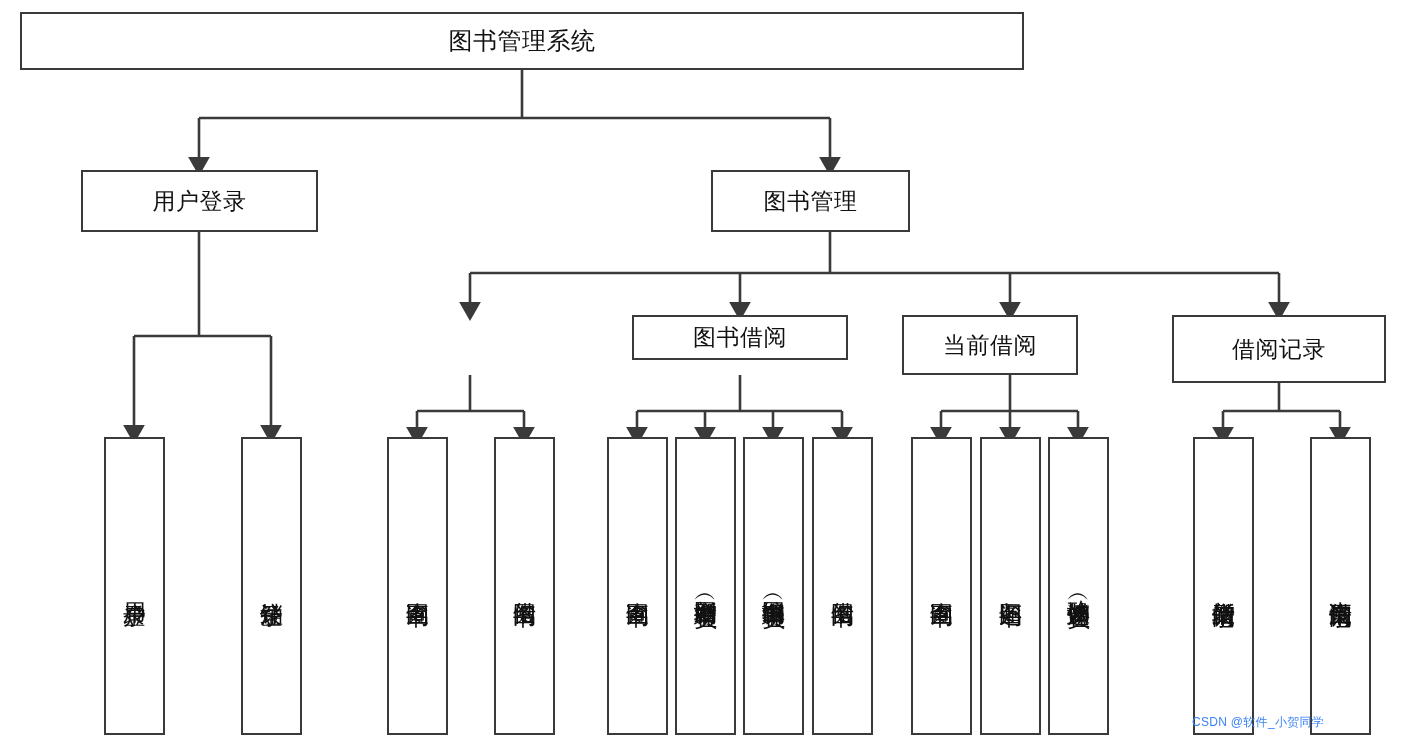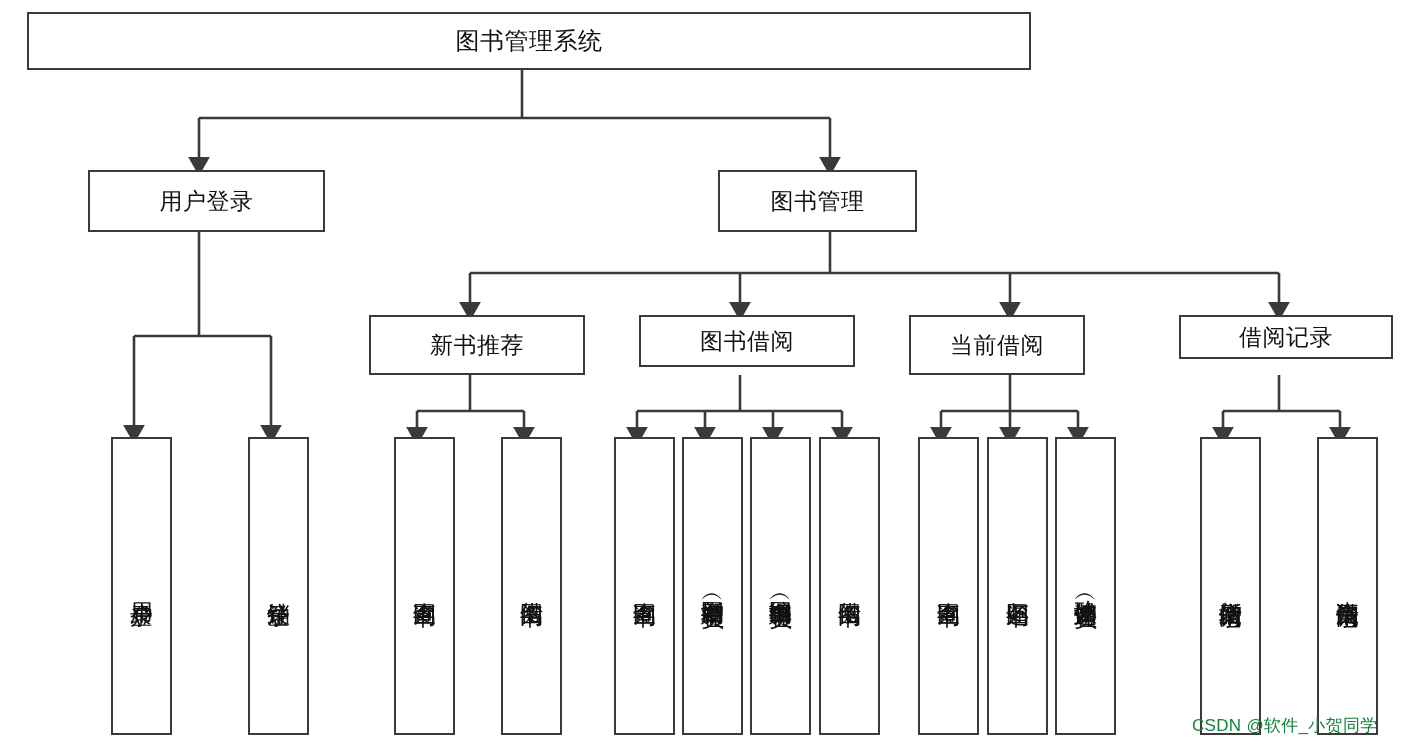--- a/index.html
+++ b/index.html
@@ -27,21 +27,20 @@
   .node {
     position: absolute;
     box-sizing: border-box;
     background: #ffffff;
     border: 2px solid #3a3a3a;
     display: flex;
     align-items: center;
     justify-content: center;
     color: #111111;
     z-index: 2;
-    margin-left: 7px;
   }
   .node.horiz {
     writing-mode: horizontal-tb;
     font-size: 23px;
     letter-spacing: 0.5px;
   }
   .node.vert {
     writing-mode: vertical-rl;
     text-orientation: upright;
     font-size: 23px;
@@ -55,22 +54,22 @@
     display: block;
     white-space: nowrap;
   }
   .node.root {
     font-size: 24px;
   }
   .watermark {
     position: absolute;
     left: 1192px;
     top: 714px;
-    font-size: 17px;
-    color: #15803d;
+    font-size: 12px;
+    color: #3b82f6;
     white-space: nowrap;
     z-index: 3;
     letter-spacing: 0.3px;
   }
 </style>
 </head>
 <body>
 
 <div id="canvas">
 
@@ -130,30 +129,27 @@
     <span>图书管理系统</span>
   </div>
 
   <div class="node horiz" style="left:81px; top:170px; width:237px; height:62px;">
     <span>用户登录</span>
   </div>
   <div class="node horiz" style="left:711px; top:170px; width:199px; height:62px;">
     <span>图书管理</span>
   </div>
 
-  <div class="node horiz" style="left:362px; top:315px; width:216px; height:60px;">
-    <span>新书推荐</span>
-  </div>
-  <div class="node horiz" style="left:632px; top:315px; width:216px; height:52px;">
+  <div class="node horiz" style="left:632px; top:315px; width:216px; height:45px;">
     <span>图书借阅</span>
   </div>
   <div class="node horiz" style="left:902px; top:315px; width:176px; height:60px;">
     <span>当前借阅</span>
   </div>
-  <div class="node horiz" style="left:1172px; top:315px; width:214px; height:44px;">
+  <div class="node horiz" style="left:1172px; top:315px; width:214px; height:68px;">
     <span>借阅记录</span>
   </div>
 
   <div class="node vert" style="left:104px; top:437px; width:61px; height:298px;">
     <span class="vtext">用户登录</span>
   </div>
   <div class="node vert" style="left:241px; top:437px; width:61px; height:298px;">
     <span class="vtext">注销登录</span>
   </div>
 

